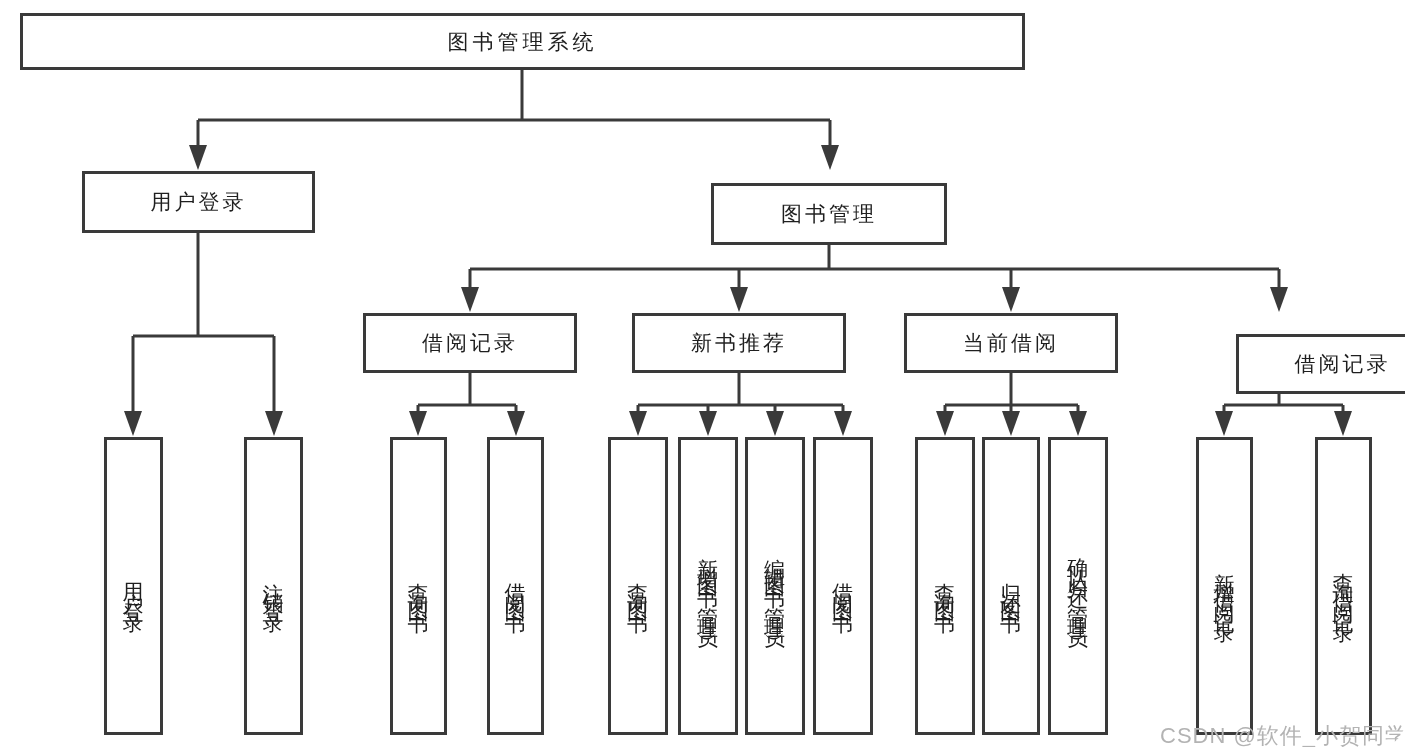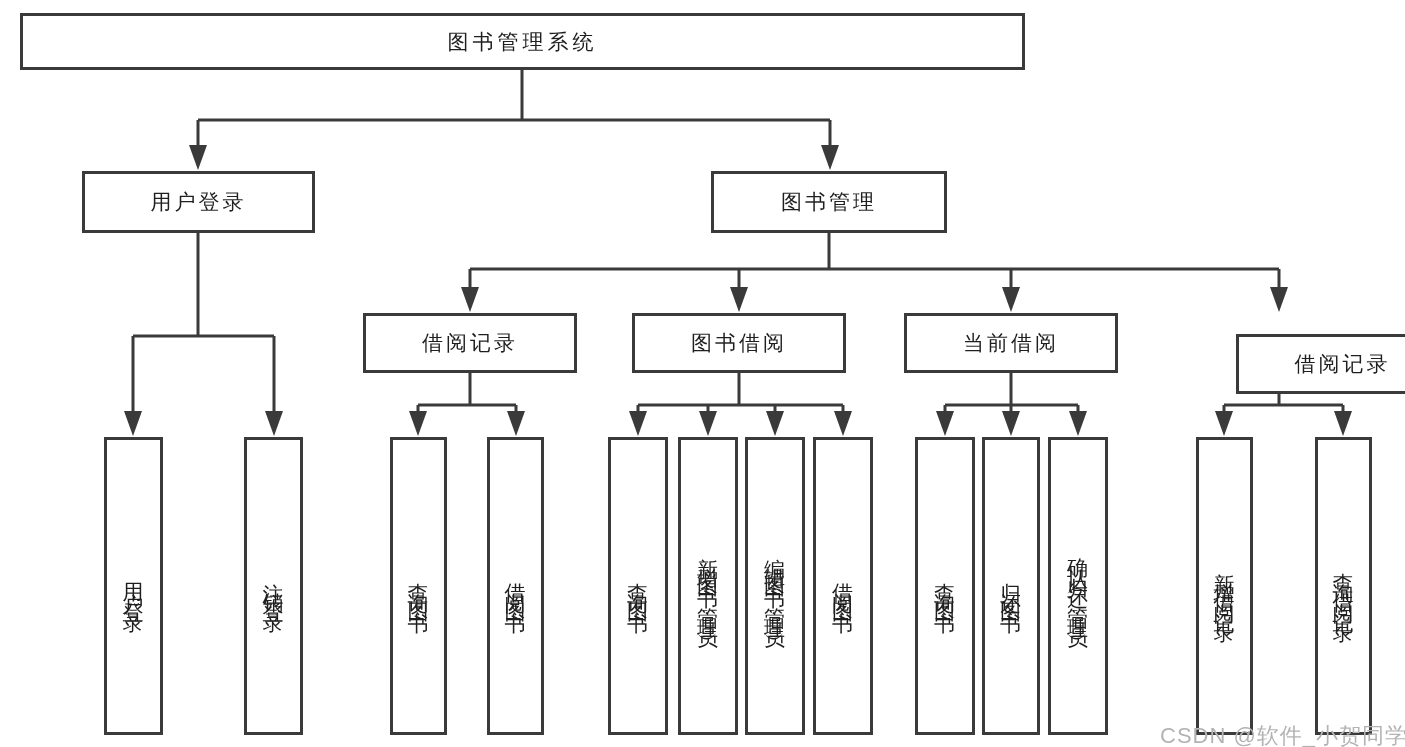--- a/index.html
+++ b/index.html
@@ -9,20 +9,21 @@
     --wm:#b3b3b3;
   }
   html,body{margin:0;padding:0;background:var(--bg);}
   #stage{
     position:relative;
     width:1405px;height:747px;
     background:var(--bg);
     overflow:hidden;
     font-family:"Liberation Sans","DejaVu Sans",sans-serif;
     color:var(--text);
+    border-radius:26px;
   }
   #connectors{position:absolute;left:0;top:0;width:1405px;height:747px;}
   #connectors path{stroke:var(--line);stroke-width:3;fill:none;}
   #connectors polygon{fill:var(--line);stroke:none;}
   .box{
     position:absolute;
     box-sizing:border-box;
     background:var(--bg);
     border:3px solid var(--line);
     display:flex;align-items:center;justify-content:center;
@@ -34,21 +35,21 @@
   .leaf .vtext{
     writing-mode:vertical-rl;
     text-orientation:mixed;
     letter-spacing:10px;
     line-height:1;
   }
   
   #n-root{left:20px;top:13px;width:1005px;height:57px;letter-spacing:4px;}
   
   #n-user-login{left:82px;top:171px;width:233px;height:62px;}
-  #n-book-mgmt{left:711px;top:171px;width:236px;height:62px;}
+  #n-book-mgmt{left:711px;top:183px;width:236px;height:62px;}
   
   #n-newbook{left:363px;top:313px;width:214px;height:60px;}
   #n-borrow{left:632px;top:313px;width:214px;height:60px;}
   #n-current{left:904px;top:313px;width:214px;height:60px;text-align:center;}
   #n-records{left:1236px;top:313px;width:213px;height:60px;margin-top:21px;}
   
   #lf-login{left:104px;width:59px;}
   #lf-logout{left:244px;width:59px;}
   #lf-nb-query{left:390px;width:57px;}
   #lf-nb-borrow{left:487px;width:57px;}
@@ -124,21 +125,21 @@
     <span>用户登录</span>
   </div>
   <div class="box" id="n-book-mgmt">
     <span>图书管理</span>
   </div>
 
   <div class="box" id="n-newbook">
     <span>借阅记录</span>
   </div>
   <div class="box" id="n-borrow">
-    <span>图书借阅</span>
+    <span>新书推荐</span>
   </div>
   <div class="box" id="n-current">
     <span>当前借阅</span>
   </div>
   <div class="box" id="n-records">
     <span>借阅记录</span>
   </div>
 
   <div class="box leaf" id="lf-login">
     <span class="vtext">用户登录</span>

